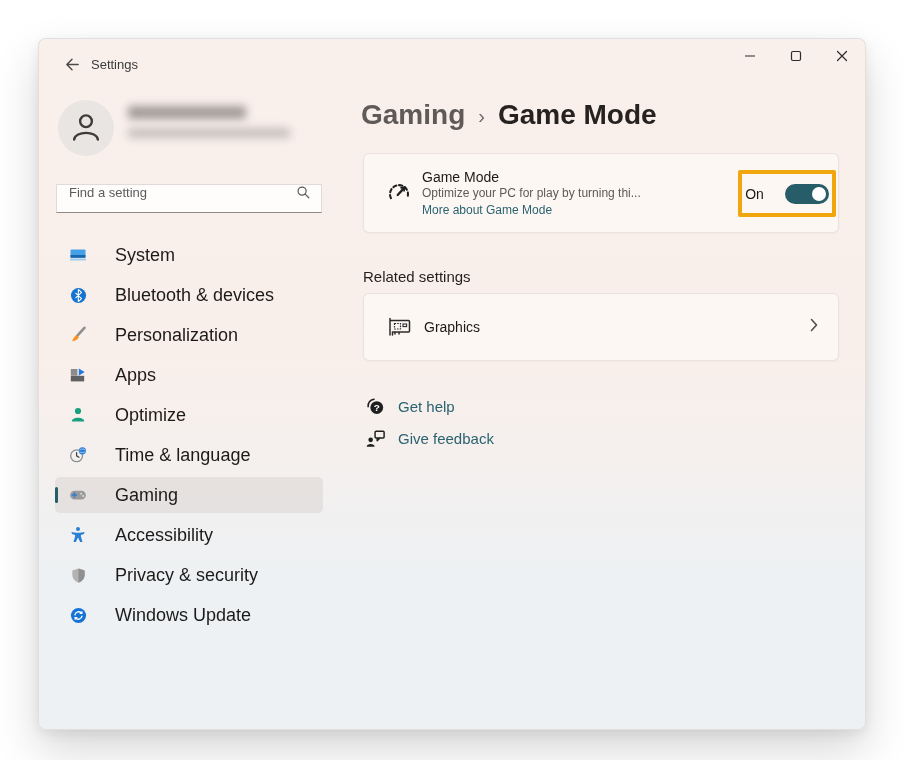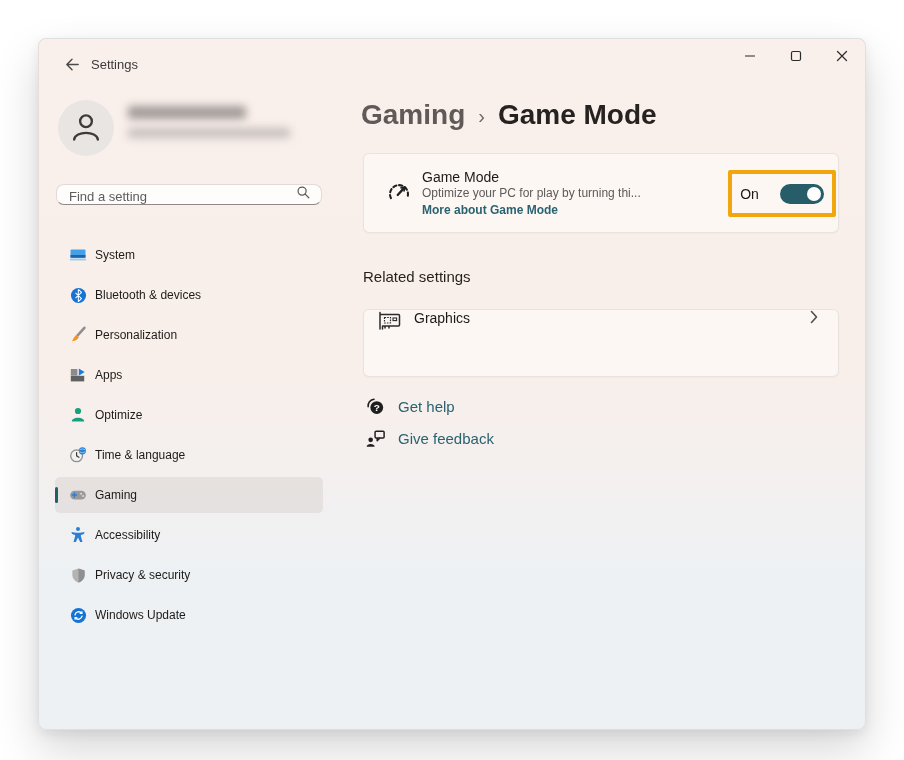--- a/index.html
+++ b/index.html
@@ -20,62 +20,62 @@
 
   
   .avatar { position:absolute; left:19px; top:61px; width:56px; height:56px; border-radius:50%;
     background:#e9e5e3; display:flex; align-items:center; justify-content:center; }
   .blur-name { position:absolute; left:89px; top:67px; width:118px; height:13px;
     background:#a19b98; filter:blur(4px); border-radius:3px; }
   .blur-email { position:absolute; left:89px; top:89px; width:162px; height:10px;
     background:#c6c0bd; filter:blur(4px); border-radius:3px; }
 
   
-  .search { position:absolute; left:17px; top:145px; width:266px; height:21px;
+  .search { position:absolute; left:17px; top:145px; width:266px; height:29px;
     background:rgba(255,255,255,0.85); border:1px solid #e2dad6; border-bottom:1px solid #8f8a87;
-    border-radius:8px; display:flex; align-items:flex-end; padding:0 10px 0 12px; }
+    border-radius:0; display:flex; align-items:flex-start; padding:0 10px 0 12px; }
   .search input { flex:1; border:none; outline:none; background:transparent; font-size:13px;
     color:#5c5c5c; font-family:inherit; }
   .search input::placeholder { color:#5c5c5c; opacity:1; }
 
   
   .nav { position:absolute; left:16px; top:196px; width:268px; }
   .nav-item { height:40px; display:flex; align-items:center; padding-left:14px;
     border-radius:5px; position:relative; cursor:pointer; }
   .nav-item.selected { background:rgba(121,101,91,0.10); height:36px; margin:2px 0; }
   .nav-item.selected .accent-pill { position:absolute; left:0; top:10px; width:3px; height:16px;
     border-radius:2px; background:#275D69; }
   .nav-icon { width:18px; height:18px; display:flex; align-items:center; justify-content:center; }
-  .nav-label { margin-left:8px; font-size:12px; color:#1d1b19; }
+  .nav-label { margin-left:28px; font-size:18px; color:#1d1b19; }
 
   
   .breadcrumb { position:absolute; left:322px; top:60px; display:flex; align-items:center; gap:13px; }
   .bc-parent { font-size:28px; font-weight:600; color:#5f5a57; }
   .bc-sep { font-size:20px; color:#6e6a67; padding-top:3px; }
   .bc-current { font-size:28px; font-weight:600; color:#262220; }
 
   .card { position:absolute; left:324px; width:476px;
     background:rgba(255,252,250,0.62); border:1px solid rgba(130,110,100,0.16);
     border-radius:6px; box-shadow:0 1px 2px rgba(0,0,0,0.03); }
   .game-card { top:114px; height:80px; display:flex; align-items:center; padding-left:22px; }
   .gm-icon { width:26px; height:26px; }
   .gm-text { margin-left:10px; }
   .gm-title { font-size:14px; color:#1c1a19; }
   .gm-desc { font-size:12px; color:#5d5a58; margin-top:1px; }
-  .gm-link { font-size:12px; font-weight:700; color:#296270; margin-top:3px; cursor:pointer; }
-  .highlight-box { position:absolute; right:2px; top:16px; width:108px; height:47px;
+  .gm-link { font-size:12px; font-weight:400; color:#296270; margin-top:3px; cursor:pointer; }
+  .highlight-box { position:absolute; right:2px; top:16px; width:98px; height:47px;
     border:4px solid #F2A60D; border-radius:2px;
     display:flex; align-items:center; justify-content:center; gap:21px; }
   .toggle-label { font-size:14px; color:#1c1a19; }
   .toggle { width:44px; height:20px; border-radius:10px; background:#275D69; position:relative; cursor:pointer; }
   .toggle .knob { position:absolute; right:3px; top:3px; width:14px; height:14px;
     border-radius:50%; background:#ffffff; }
 
   .related-heading { position:absolute; left:324px; top:229px; font-size:15px; font-weight:400; color:#241f1c; }
-  .graphics-card { top:254px; height:68px; display:flex; align-items:flex-start; padding:0 20px 0 12px; cursor:pointer;margin-top:16px; }
+  .graphics-card { top:254px; height:68px; display:flex; align-items:center; padding:0 20px 0 22px; cursor:pointer; }
   .gr-icon { width:27px; height:23px; }
   .gr-label { margin-left:11px; font-size:14px; color:#1c1a19; flex:1; }
 
   .help-links { position:absolute; left:326px; top:352px; display:flex; flex-direction:column; gap:2px; }
   .help-row { height:30px; display:flex; align-items:center; cursor:pointer; }
   .help-icon { width:21px; height:21px; }
   .help-label { margin-left:12px; font-size:15px; color:#2a6270; }
 </style>
 </head>
 <body>

